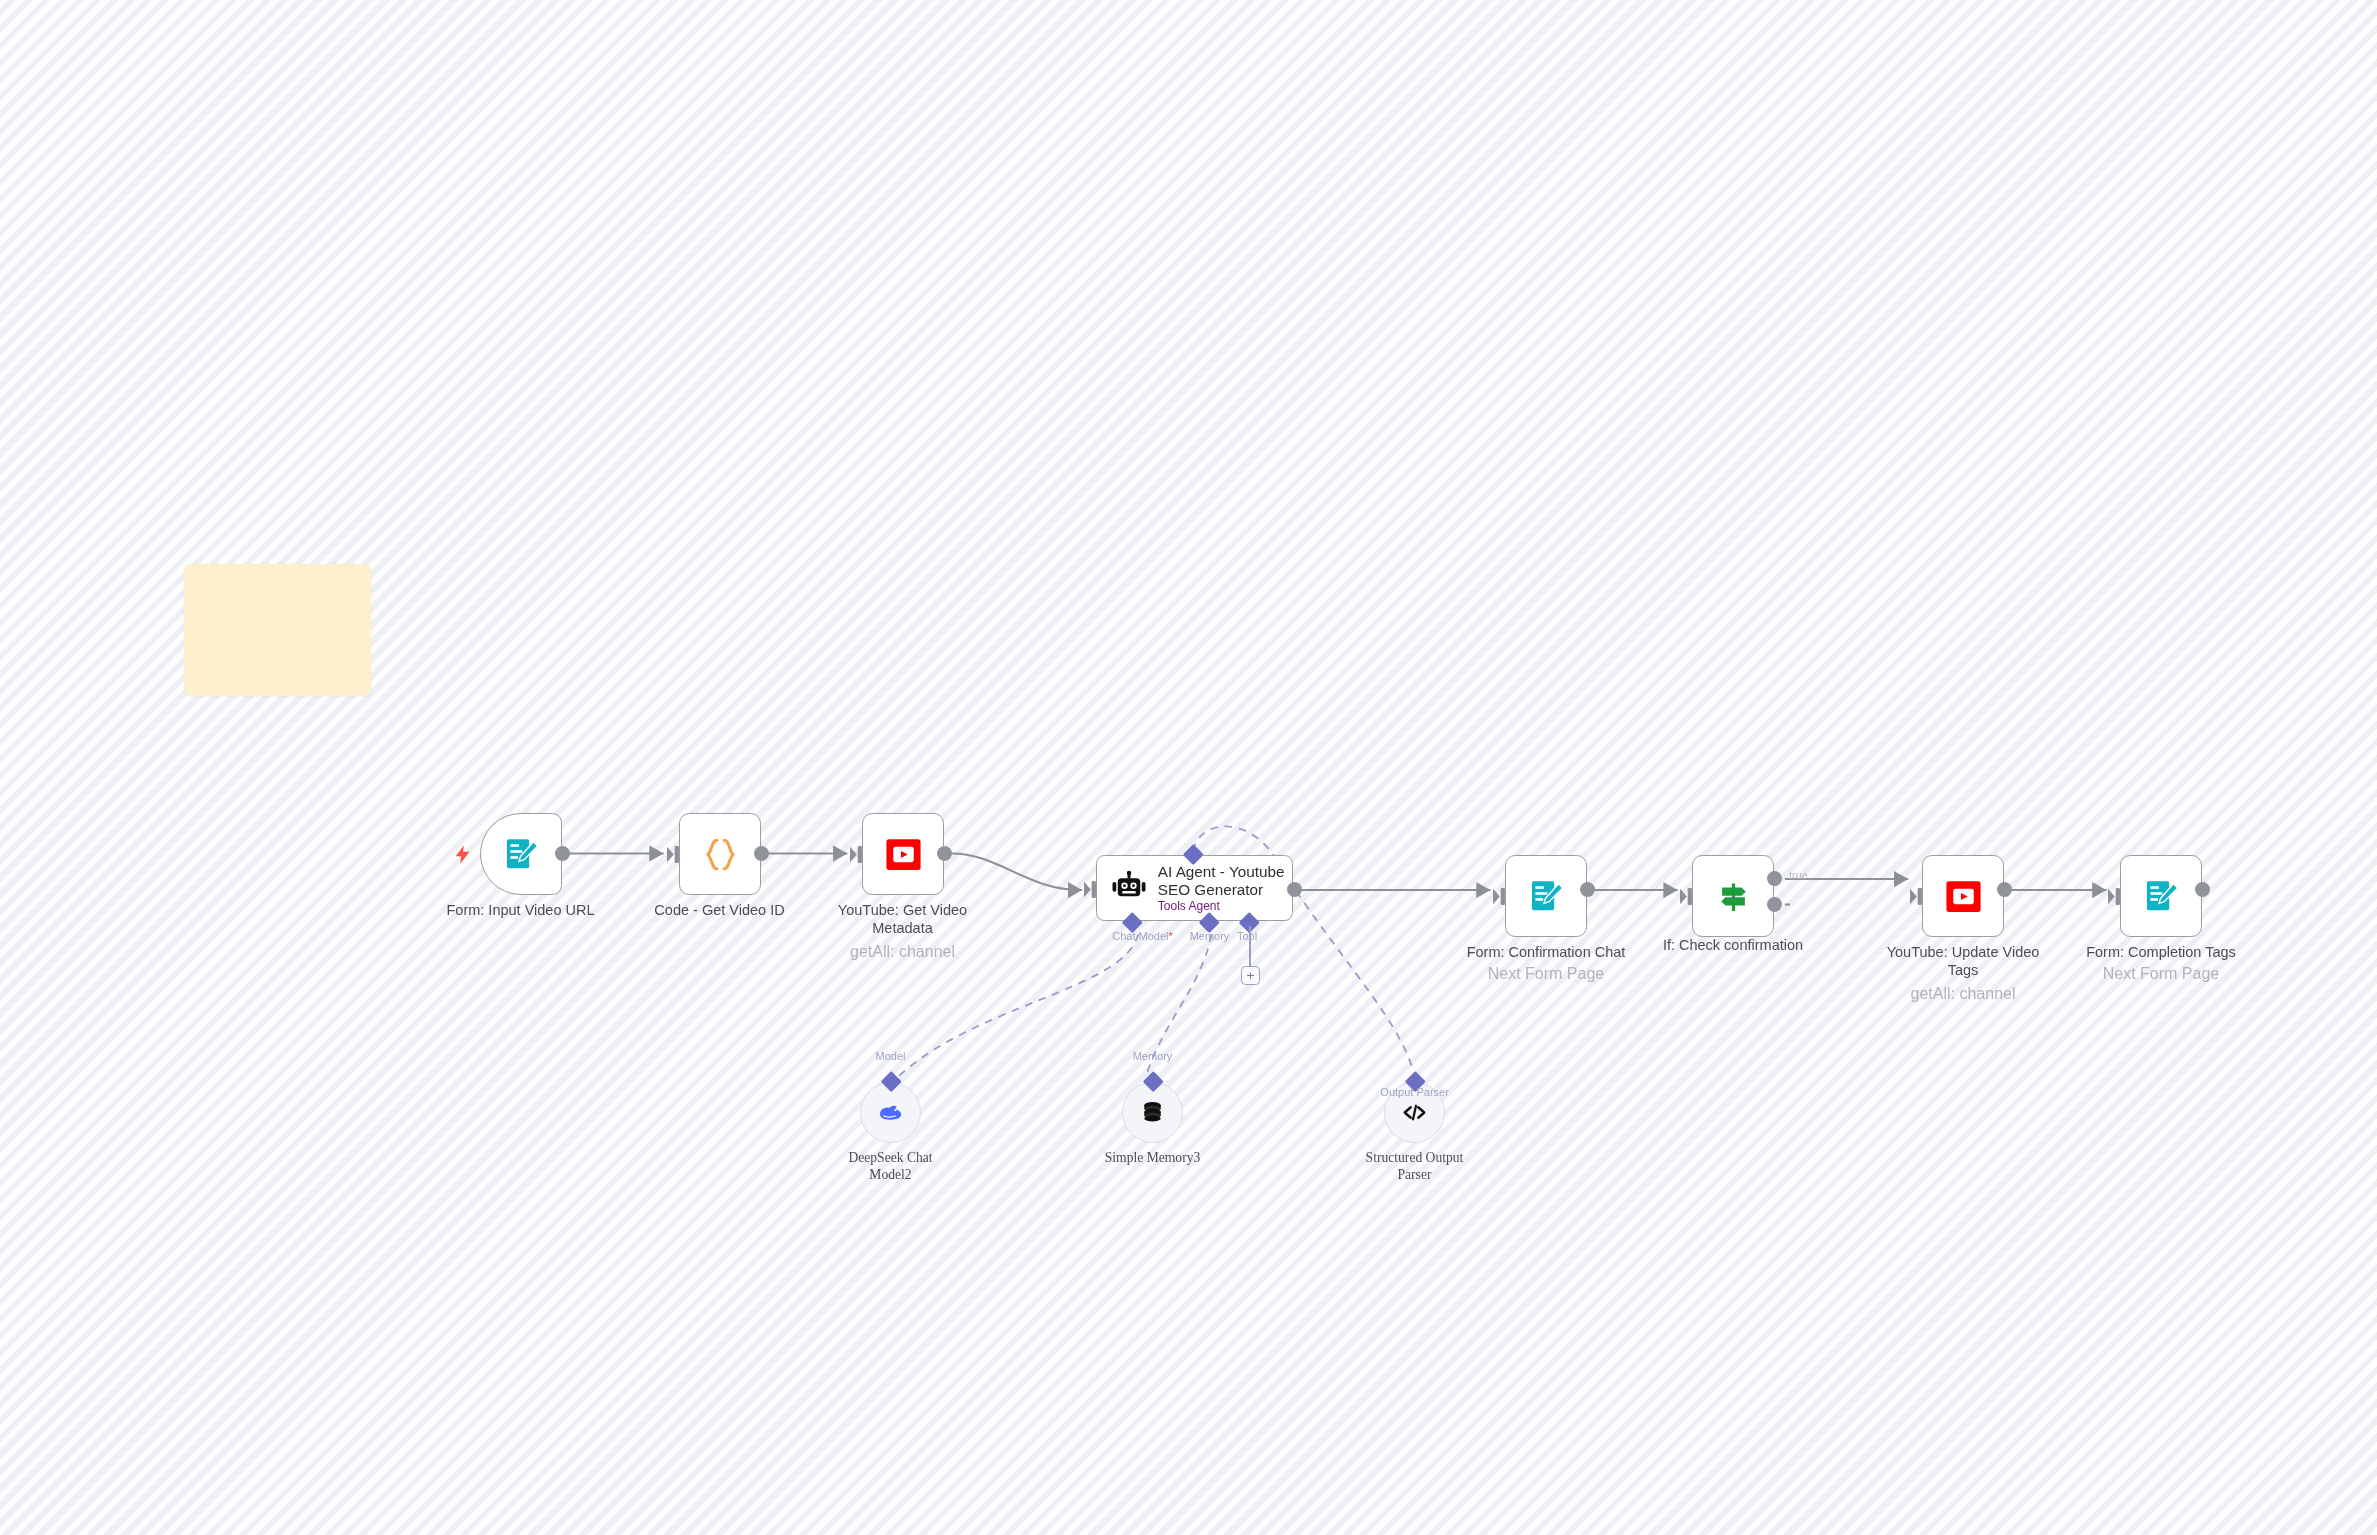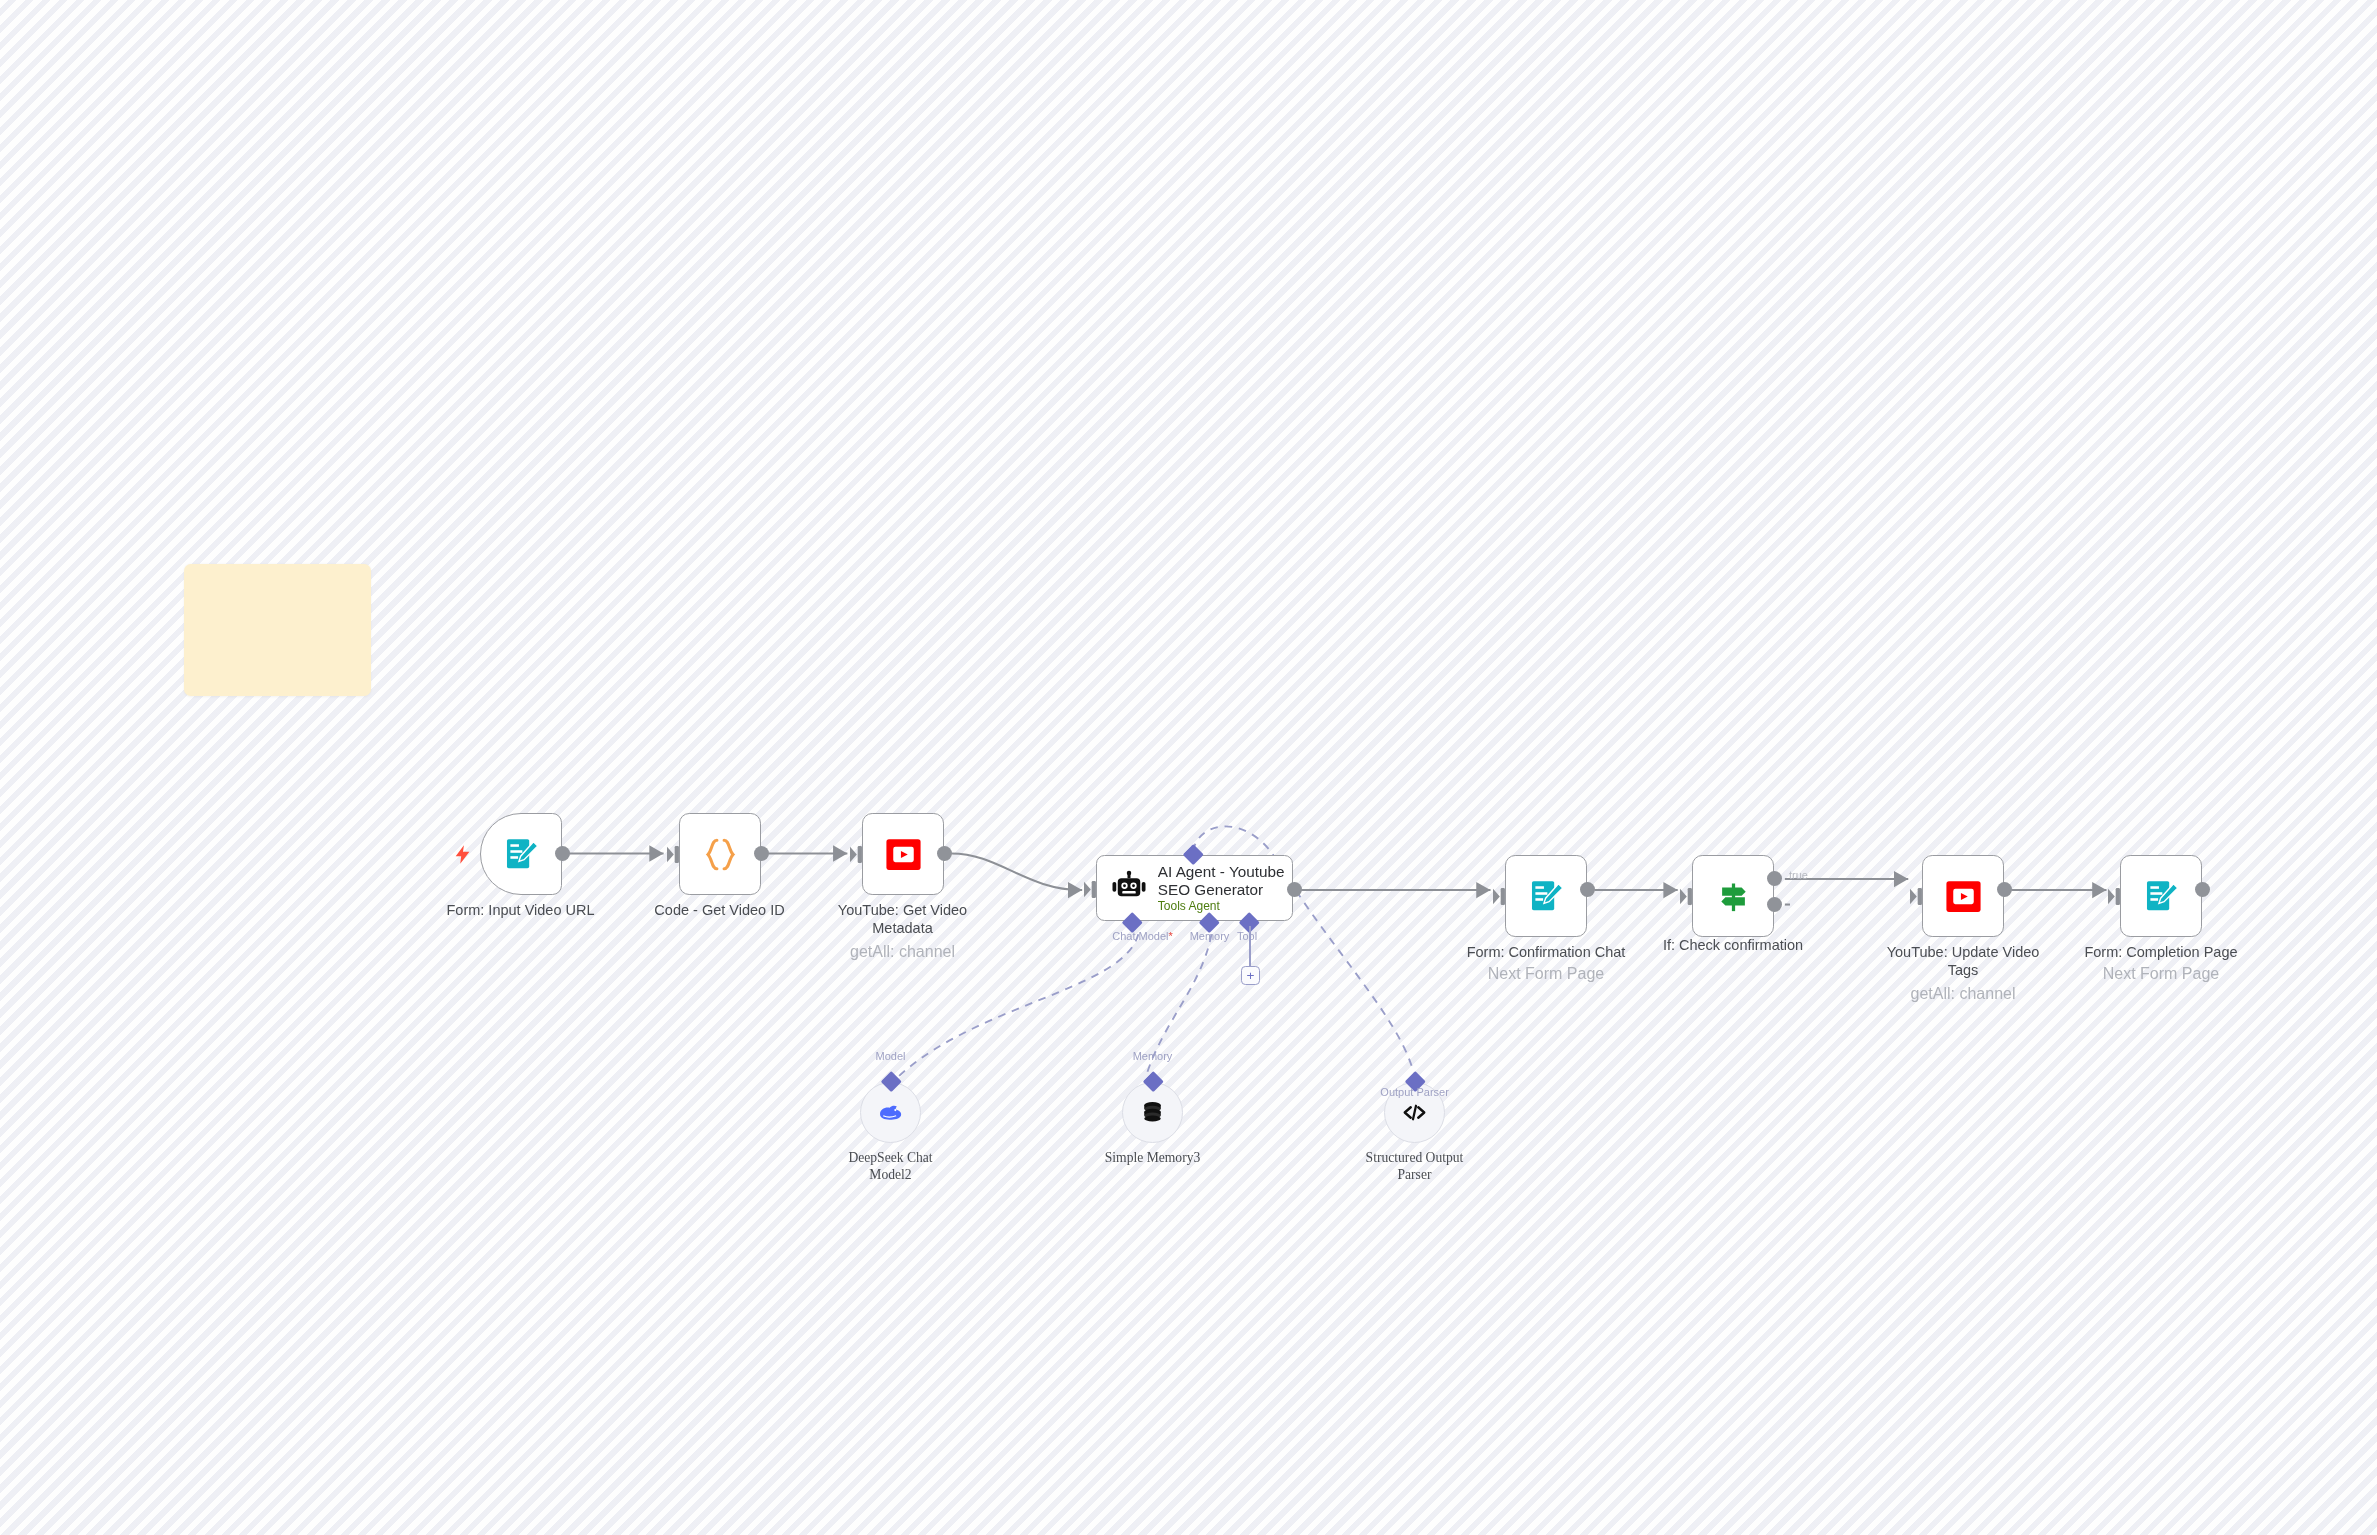--- a/index.html
+++ b/index.html
@@ -104,21 +104,21 @@
     overflow: hidden;
   }
   .node-inline-title {
     font-size: 15.3px;
     color: #2d2f33;
     line-height: 1.18;
     font-weight: 400;
   }
   .node-inline-sub {
     font-size: 12px;
-    color: #4d7c0f;
+    color: #701a75;
     line-height: 1.1;
   }
 
   .node-caption {
     position: absolute;
     text-align: center;
     font-size: 14.5px;
     color: #4a4d52;
     line-height: 1.25;
     pointer-events: none;
@@ -463,21 +463,21 @@
         </svg>
       </span>
     </div>
     <div class="port-in" style="left:-12px; top:31.5px;">
       <svg viewBox="0 0 15 22" width="12.8" height="19">
           <path d="M0,2 L8,11 L0,20 Z" fill="#8d9096"></path>
           <rect x="9" y="1" width="5" height="20" rx="1.5" fill="#8d9096"></rect>
         </svg>
     </div>
     <div class="port-out" style="left:75px; top:27px;"></div>
-    <div class="node-caption" style="left:-61px; top:88px; width:204px;">Form: Completion Page</div>
+    <div class="node-caption" style="left:-61px; top:88px; width:204px;">Form: Completion Tags</div>
     <div class="node-subcaption" style="left:-61px; top:109px; width:204px;">Next Form Page</div>
   </div>
 
   <div class="subnode" style="left:860px; top:1082px;">
     <div class="diamond" style="left:24px; top:-7.7px;"></div>
     <div class="port-label" style="left:-12px; top:-32px; width:85px;">Model</div>
     <div class="subnode-circle">
       <span class="subnode-icon">
         <svg viewBox="0 0 36 36" width="29" height="29">
           <path d="M5 20 C5 14 11 11 17 12 C20 9 24 9 26 11 C24 12 24 14 26 15 C30 16 32 19 31 22 C29 26 23 27 17 27 C10 27 5 25 5 20 Z" fill="#4d6bfe"></path>

